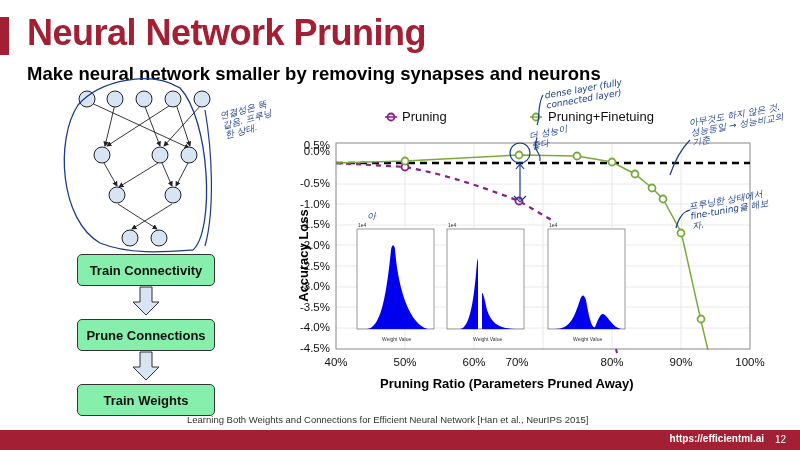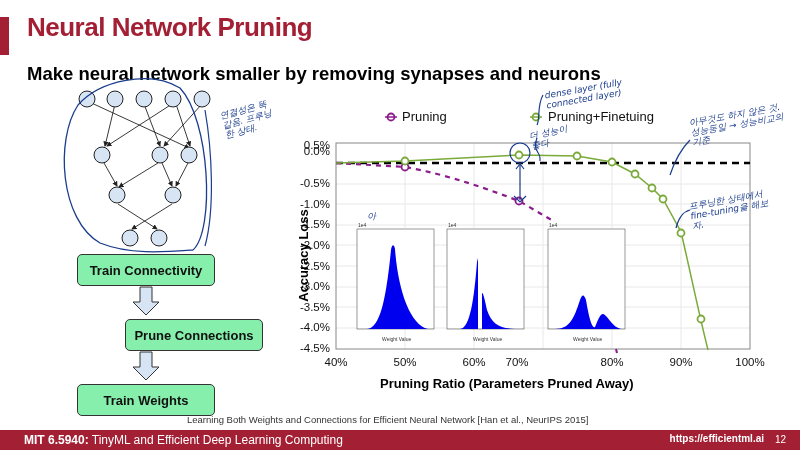--- a/index.html
+++ b/index.html
@@ -1,19 +1,19 @@
 <!DOCTYPE html>
 <html><head>
 <meta charset="utf-8">
 <style>
   html, body { margin:0; padding:0; }
   body { width:800px; height:450px; position:relative; overflow:hidden; background:#ffffff;
          font-family:"Liberation Sans", sans-serif; }
   .title-bar { position:absolute; left:0; top:17px; width:9px; height:38px; background:#a31f34; }
-  .title { position:absolute; left:27px; top:12px; font-size:26px; font-weight:bold; color:#a31f34; letter-spacing:-0.5px; margin:0; }
+  .title { position:absolute; left:27px; top:12px; font-size:36px; font-weight:bold; color:#a31f34; letter-spacing:-0.5px; margin:0; }
   .subtitle { position:absolute; left:27px; top:63px; font-size:18.5px; font-weight:bold; color:#000; margin:0; }
   svg { position:absolute; left:0; top:0; }
   .flow-box { position:absolute; left:77px; width:138px; height:32px; background:#86efac; border:1px solid #333; border-radius:5px;
               display:flex; align-items:center; justify-content:center; font-size:13px; font-weight:bold; color:#111; box-sizing:border-box; }
   .legend { position:absolute; font-size:13px; color:#111; }
   .ytick { position:absolute; width:56px; text-align:right; font-size:11.5px; color:#111; }
   .xtick { position:absolute; width:50px; text-align:center; font-size:11.5px; color:#111; }
   .ylabel { position:absolute; left:243px; top:248px; transform:rotate(-90deg); transform-origin:center; font-size:13px; font-weight:bold; width:120px; text-align:center; }
   .xlabel { position:absolute; left:380px; top:376px; font-size:13px; font-weight:bold; }
   .citation { position:absolute; left:187px; top:414px; font-size:9.5px; color:#333; }
@@ -141,21 +141,21 @@
     <path d="M516,169 L520,164 L524,169"></path>
     <path d="M514,196 L520,202 L526,196"></path>
     <path d="M543,95 C537,105 540,120 537,125"></path>
     <path d="M537,138 C532,150 540,152 540,158 L540,161"></path>
     <path d="M690,140 C680,150 675,160 670,175"></path>
     <path d="M690,210 C682,212 678,220 676,228"></path>
   </g>
 </svg>
 
 <div class="flow-box" style="top:254px;">Train Connectivity</div>
-<div class="flow-box" style="top:319px;margin-left:48px;">Prune Connections</div>
+<div class="flow-box" style="top:319px;">Prune Connections</div>
 <div class="flow-box" style="top:384px;">Train Weights</div>
 
 <div class="legend" style="left:402px;top:109px;">Pruning</div>
 <div class="legend" style="left:548px;top:109px;">Pruning+Finetuing</div>
 
 <div class="ytick" style="left:274px;top:139px;">0.5%</div>
 <div class="ytick" style="left:274px;top:145px;text-align:right;">0.0%</div>
 <div class="ytick" style="left:274px;top:177px;">-0.5%</div>
 <div class="ytick" style="left:274px;top:198px;">-1.0%</div>
 <div class="ytick" style="left:274px;top:218px;">-1.5%</div>
@@ -187,16 +187,15 @@
 <div class="hand" style="left:222px;top:105px;width:52px;transform:rotate(-15deg);">연결성은 똑같음. 프루닝한 상태.</div>
 <div class="hand" style="left:545px;top:82px;width:110px;transform:rotate(-10deg);">dense layer (fully connected layer)</div>
 <div class="hand" style="left:530px;top:128px;width:40px;transform:rotate(-12deg);">더 성능이 좋다</div>
 <div class="hand" style="left:690px;top:110px;width:100px;transform:rotate(-10deg);">아무것도 하지 않은 것. 성능동일 → 성능비교의 기준</div>
 <div class="hand" style="left:690px;top:195px;width:85px;transform:rotate(-10deg);">프루닝한 상태에서 fine-tuning을 해보자.</div>
 <div class="hand" style="left:367px;top:212px;">아</div>
 
 <div class="citation">Learning Both Weights and Connections for Efficient Neural Network [Han et al., NeurIPS 2015]</div>
 
 <div class="footer">
-  <div class="footer-left"><b>MIT 6.5940:</b><span> TinyML and Efficient Deep Learning Computing</span></div>
   <div class="footer-url">https://efficientml.ai</div>
   <div class="footer-page">12</div>
 </div>
 
 </body></html>

